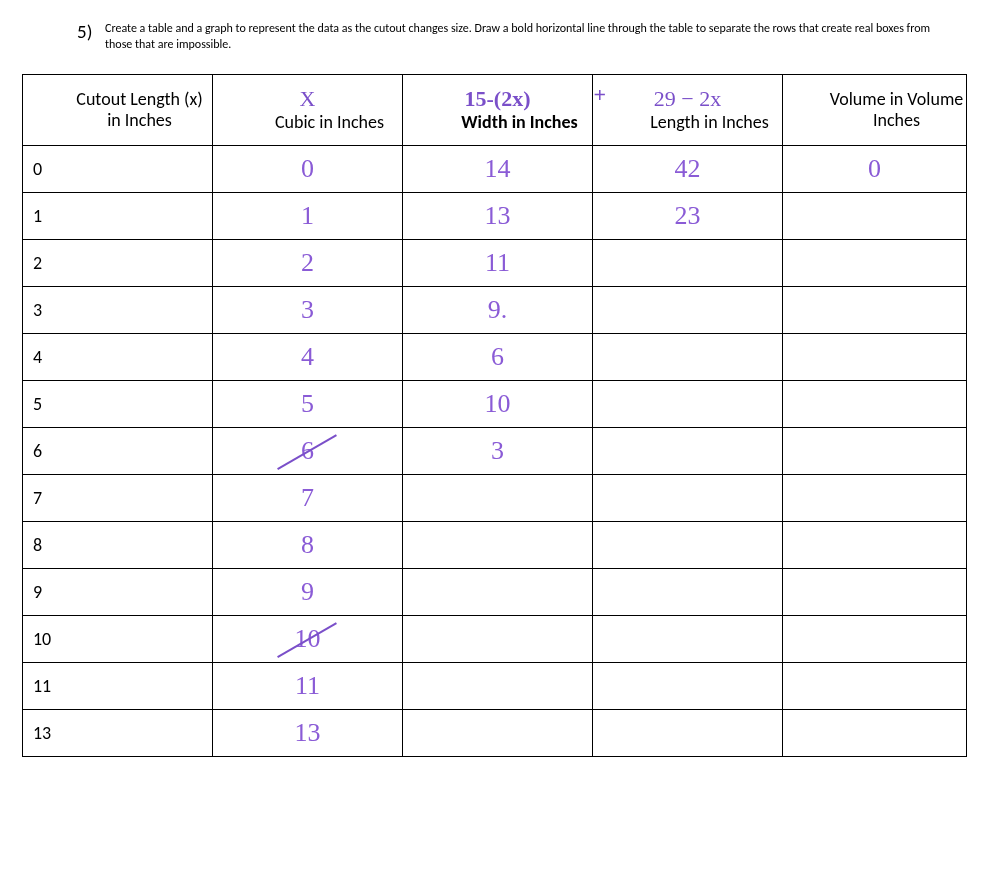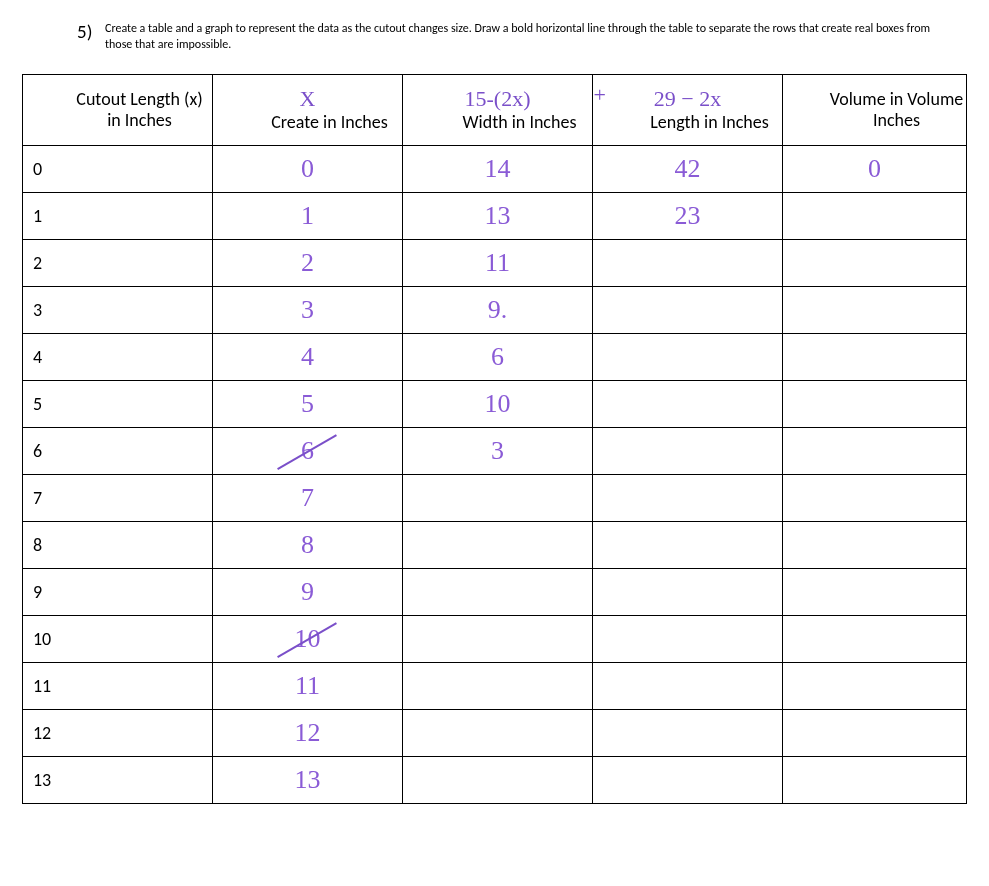--- a/index.html
+++ b/index.html
@@ -144,24 +144,24 @@
       <tr>
         <th>
           <div class="stack">
             <span class="label" style="white-space:pre-line;">Cutout Length (x)
 in Inches</span>
           </div>
         </th>
         <th>
           <div class="stack">
             <span class="formula">X</span>
-            <span class="label">Create in Inches</span>
-          </div>
-        </th>
-        <th style="position:relative;">
+            <span class="label">Cubic in Inches</span>
+          </div>
+        </th>
+        <th style="position:relative;font-weight:bold;">
           <div class="stack">
             <span class="formula">15-(2x)</span>
             <span class="label">Width in Inches</span>
           </div>
           <span class="plus-between">+</span>
         </th>
         <th>
           <div class="stack">
             <span class="formula">29 − 2x</span>
             <span class="label">Length in Inches</span>
@@ -324,31 +324,20 @@
           </td>
           <td>
             <span class="hand">11</span>
           </td>
           <td></td>
           <td></td>
           <td></td>
         </tr>
         <tr>
           <td>
-            <span class="printed">12</span>
-          </td>
-          <td>
-            <span class="hand">12</span>
-          </td>
-          <td></td>
-          <td></td>
-          <td></td>
-        </tr>
-        <tr>
-          <td>
             <span class="printed">13</span>
           </td>
           <td>
             <span class="hand">13</span>
           </td>
           <td></td>
           <td></td>
           <td></td>
         </tr>
       </tbody>

